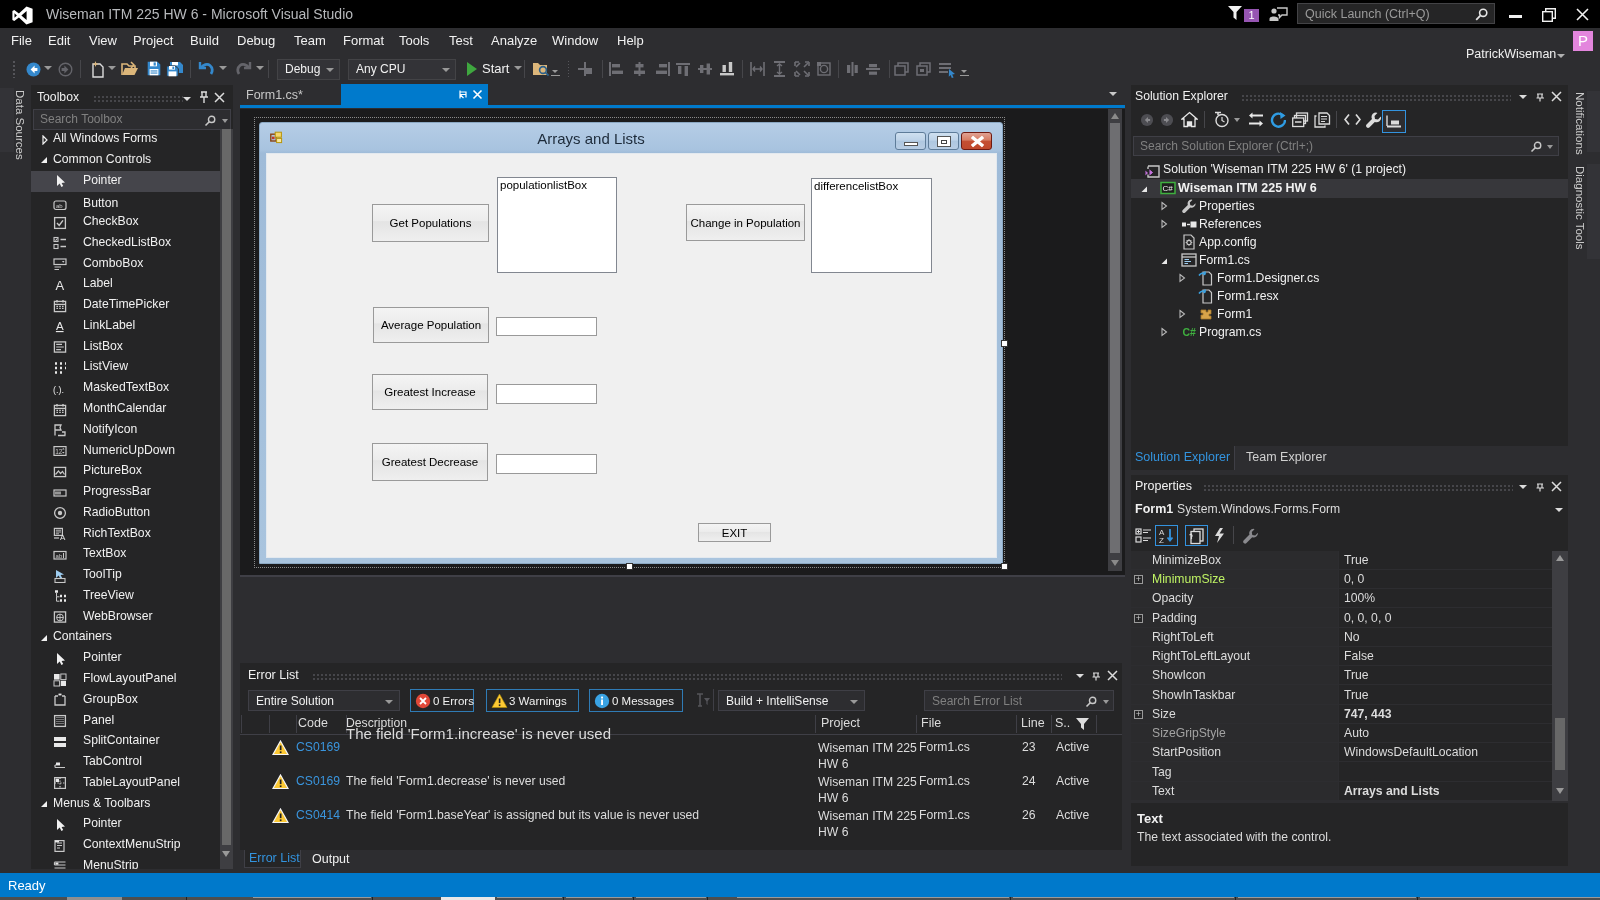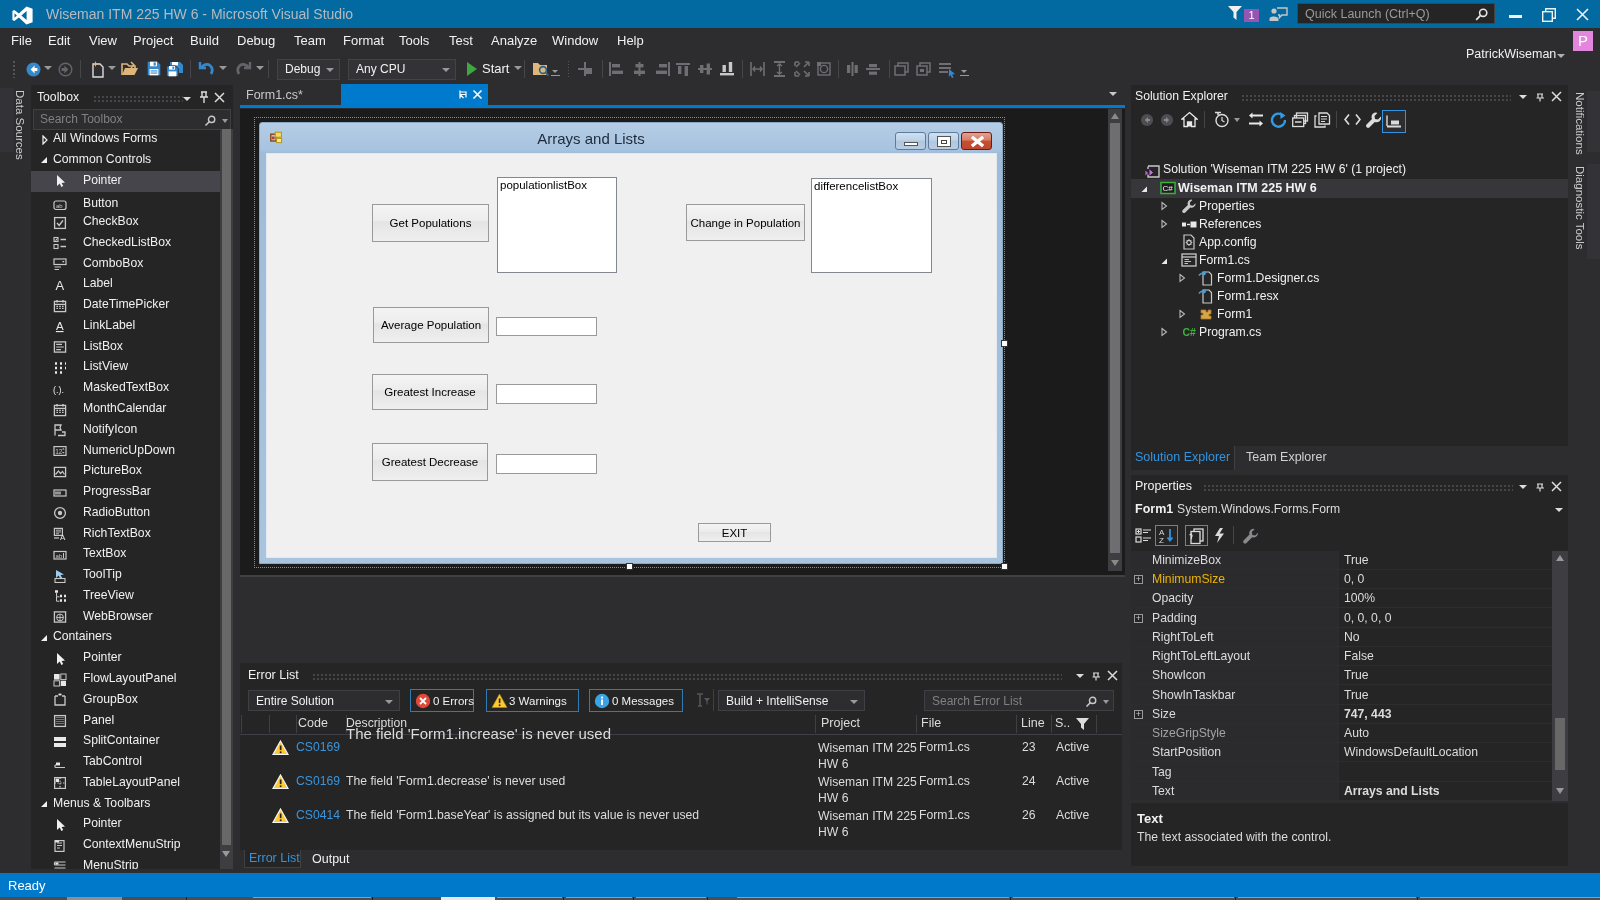--- a/index.html
+++ b/index.html
@@ -184,21 +184,21 @@
 <g id="se_comp">
         <path d="M3 4 H8 V6 H10 V4 H13 V8 H11 V10 H13 V13 H3 V9 H5 V7 H3 Z" fill="#d8a44a" stroke="#a87828" stroke-width="0.8"></path>
       </g>
 <g id="se_cs">
         <text x="1.5" y="12" font-size="10.5" fill="#3fb03f" font-family="Liberation Sans" font-weight="bold">C#</text>
       </g>
 </defs>
 </svg>
 <div id="page">
 
-  <div id="titlebar" class="abs" style="left:0;top:0;width:1600px;height:28px;background:#0369a1;">
+  <div id="titlebar" class="abs" style="left:0;top:0;width:1600px;height:28px;background:#000000;">
     <svg class="abs" style="left:12px;top:6px;" width="21" height="19" viewBox="0 0 21 19">
       <path fill="#ffffff" d="M14.5 0.4 L20.6 2.8 V16.2 L14.4 18.6 L6.9 11.5 L2.3 15 L0.4 14.1 V4.9 L2.3 4 L6.9 7.5 Z M2.5 7.2 V11.8 L4.9 9.5 Z M9.4 9.5 L14.6 13.9 V5.1 Z"></path>
     </svg>
     <div class="abs" style="left:46px;top:6px;color:#b7b9bc;font-size:14px;">Wiseman ITM 225 HW 6 - Microsoft Visual Studio</div>
 
     <svg class="abs" style="left:1228px;top:6px;" width="16" height="15" viewBox="0 0 16 15">
       <path fill="#f1f1f1" d="M0 0 H14 L8.5 6 V14 L5.5 11.5 V6 Z"></path>
     </svg>
     <div class="abs" style="left:1244px;top:9px;width:15px;height:13px;background:#9655b2;color:#fff;font-size:11px;text-align:center;line-height:13px;">1</div>
 
@@ -834,20 +834,28 @@
         <path d="M5 1.5 L1 6.5 L5 11.5 M12 1.5 L16 6.5 L12 11.5" fill="none" stroke="#dcdcdc" stroke-width="1.7"></path>
       </svg>
   <svg class="abs" style="left:234px;top:26px;" width="17" height="17" viewBox="0 0 17 17">
         <path d="M11 1.5 A4.5 4.5 0 0 0 6.5 6 C6.5 6.8 6.7 7.5 7 8.1 L1.5 13.6 A2 2 0 0 0 4.3 16.4 L9.8 10.9 A4.5 4.5 0 0 0 15.9 5.6 L13 8.5 L10 8 L9.5 5 L12.4 2.1 A4.5 4.5 0 0 0 11 1.5 Z" fill="#dcdcdc"></path>
       </svg>
   <div class="abs" style="left:251px;top:25px;width:24px;height:23px;border:1px solid #3393df;background:#2d2d30;"><path><svg class="abs" style="left:3px;top:4px;" width="16" height="13" viewBox="0 0 16 13">
             <path d="M1 11.5 H15" stroke="#dcdcdc" stroke-width="2"></path>
             <rect x="5" y="5.5" width="8" height="4" fill="#dcdcdc"></rect>
             <path d="M1 0.5 V11" stroke="#dcdcdc" stroke-width="1.4"></path>
           </svg></path></div>
+  <div class="srch abs" style="left:2px;top:51px;width:426px;height:20px;">
+        <div class="abs" style="left:6px;top:2px;">Search Solution Explorer (Ctrl+;)</div>
+        <svg class="abs" style="left:396px;top:3px;" width="13" height="13" viewBox="0 0 14 14">
+          <circle cx="8.2" cy="5.8" r="3.4" fill="none" stroke="#c8c8c8" stroke-width="1.5"></circle>
+          <line x1="5.4" y1="8.6" x2="1.6" y2="12.4" stroke="#c8c8c8" stroke-width="1.7"></line>
+        </svg>
+        <div class="caret abs" style="left:413px;top:8px;border-left-width:3px;border-right-width:3px;"></div>
+      </div>
   <svg class="abs" style="left:13px;top:79px;" width="16" height="16" viewBox="0 0 16 16">
         <use href="#se_sol"></use>
       </svg>
   <div class="abs" style="left:32px;top:77px;color:#f1f1f1;font-size:12.2px;">Solution 'Wiseman ITM 225 HW 6' (1 project)</div>
   <div class="abs" style="left:0;top:94px;width:437px;height:19px;background:#37373b;"></div>
   <svg class="abs" style="left:8px;top:99px;" width="10" height="10" viewBox="0 0 10 10">
         <path d="M8 2.5 V8 H2.5 Z" fill="#e8e8e8"></path>
       </svg>
   <svg class="abs" style="left:29px;top:95px;" width="16" height="16" viewBox="0 0 16 16">
         <use href="#se_csproj"></use>
@@ -950,21 +958,21 @@
   <svg class="abs" style="left:111px;top:52px;" width="17" height="17" viewBox="0 0 17 17">
         <path d="M11.5 1.8 A4.3 4.3 0 0 0 7.5 7.6 L1.8 13.3 A1.9 1.9 0 0 0 4.5 16 L10.2 10.3 A4.3 4.3 0 0 0 15.9 5.7 L13.2 8.4 L10.3 7.9 L9.8 5 L12.5 2.3 A4.3 4.3 0 0 0 11.5 1.8 Z" fill="#8a8a8e"></path>
       </svg>
   <div class="abs" style="left:0;top:76px;width:437px;height:250px;overflow:hidden;background:#252526;">
         <div class="abs" style="left:0;top:0;width:207px;height:250px;background:#2b2b2d;"></div>
   <div class="abs" style="left:0;top:0px;width:421px;height:19px;border-bottom:1px solid #2d2d30;"></div>
   <div class="abs" style="left:21px;top:2px;color:#dcdcdc;font-size:12.2px;">MinimizeBox</div>
   <div class="abs" style="left:213px;top:2px;color:#dcdcdc;font-size:12.2px;">True</div>
   <div class="abs" style="left:0;top:19px;width:421px;height:19px;border-bottom:1px solid #2d2d30;"></div>
   <div class="abs" style="left:3px;top:24px;width:9px;height:9px;border:1px solid #9a9a9a;background:#252526;color:#c8c8c8;font-size:9px;line-height:7px;text-align:center;">+</div>
-  <div class="abs" style="left:21px;top:21px;color:#eab308;font-size:12.2px;">MinimumSize</div>
+  <div class="abs" style="left:21px;top:21px;color:#bef264;font-size:12.2px;">MinimumSize</div>
   <div class="abs" style="left:213px;top:21px;color:#dcdcdc;font-size:12.2px;">0, 0</div>
   <div class="abs" style="left:0;top:38px;width:421px;height:19px;border-bottom:1px solid #2d2d30;"></div>
   <div class="abs" style="left:21px;top:40px;color:#dcdcdc;font-size:12.2px;">Opacity</div>
   <div class="abs" style="left:213px;top:40px;color:#dcdcdc;font-size:12.2px;">100%</div>
   <div class="abs" style="left:0;top:58px;width:421px;height:19px;border-bottom:1px solid #2d2d30;"></div>
   <div class="abs" style="left:3px;top:63px;width:9px;height:9px;border:1px solid #9a9a9a;background:#252526;color:#c8c8c8;font-size:9px;line-height:7px;text-align:center;">+</div>
   <div class="abs" style="left:21px;top:60px;color:#dcdcdc;font-size:12.2px;">Padding</div>
   <div class="abs" style="left:213px;top:60px;color:#dcdcdc;font-size:12.2px;">0, 0, 0, 0</div>
   <div class="abs" style="left:0;top:77px;width:421px;height:19px;border-bottom:1px solid #2d2d30;"></div>
   <div class="abs" style="left:21px;top:79px;color:#dcdcdc;font-size:12.2px;">RightToLeft</div>

